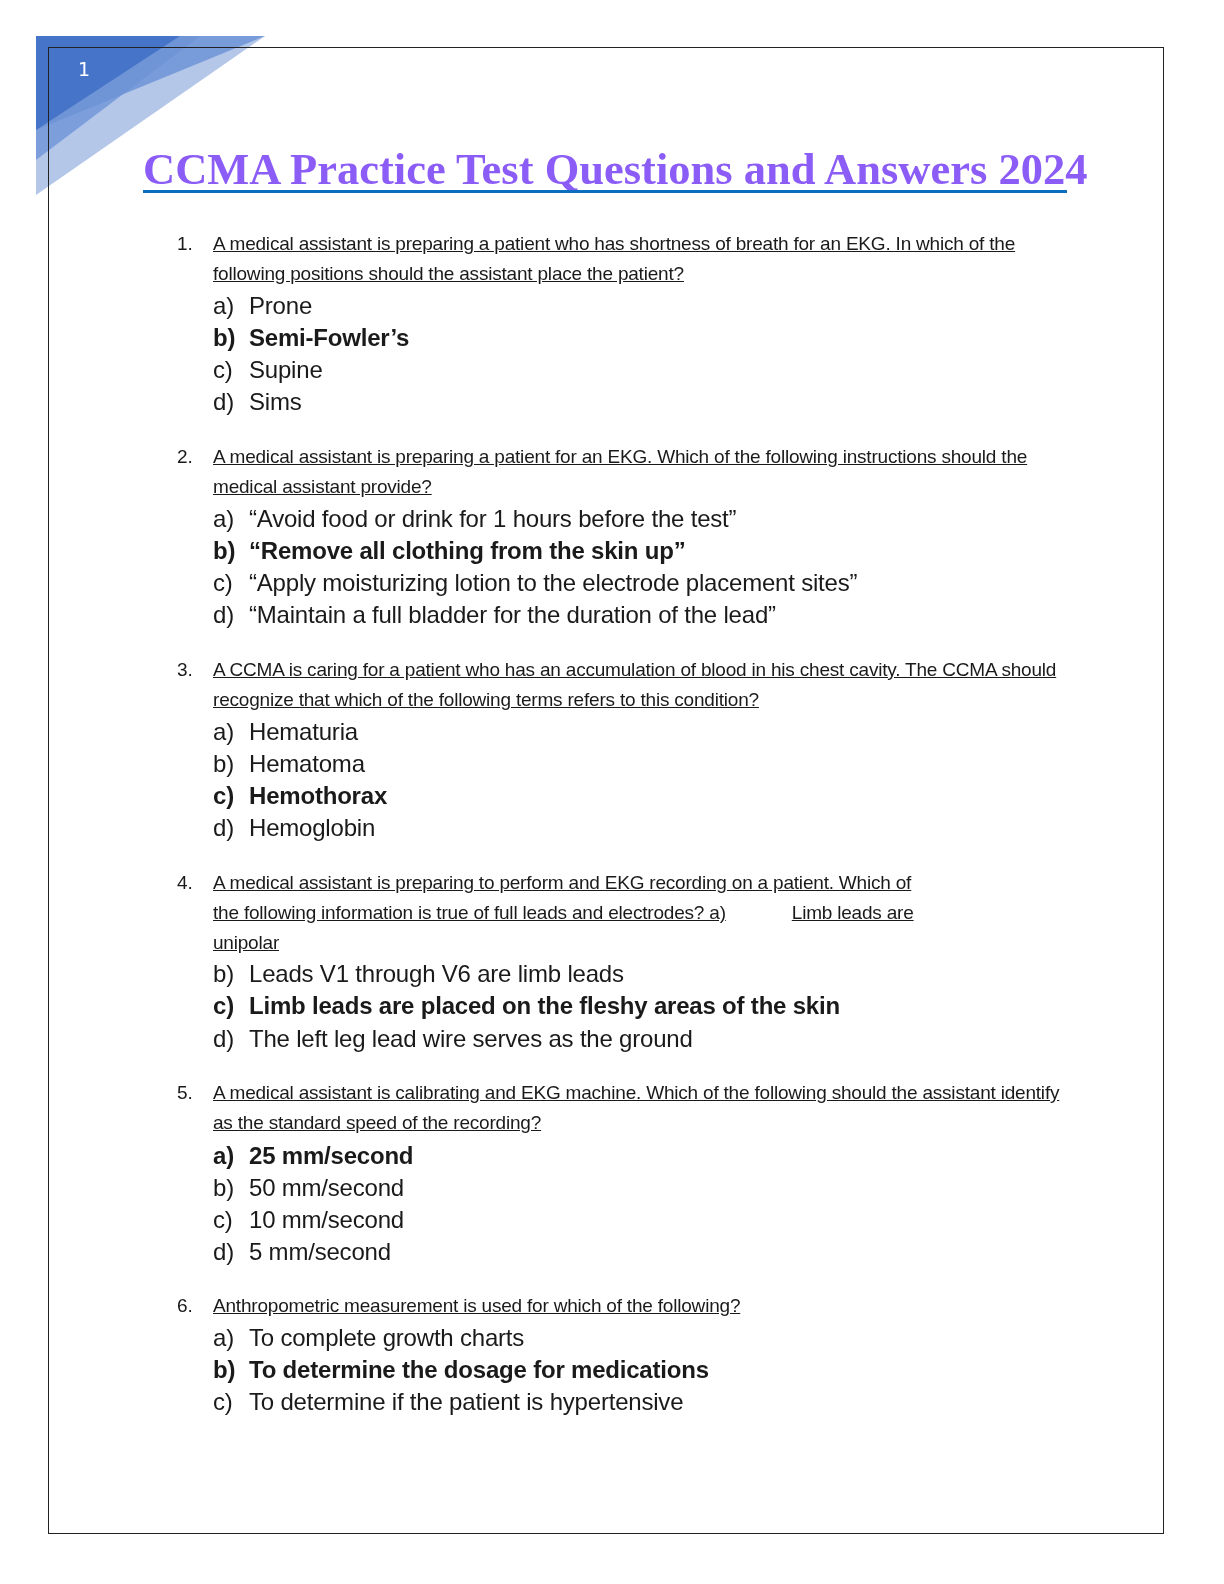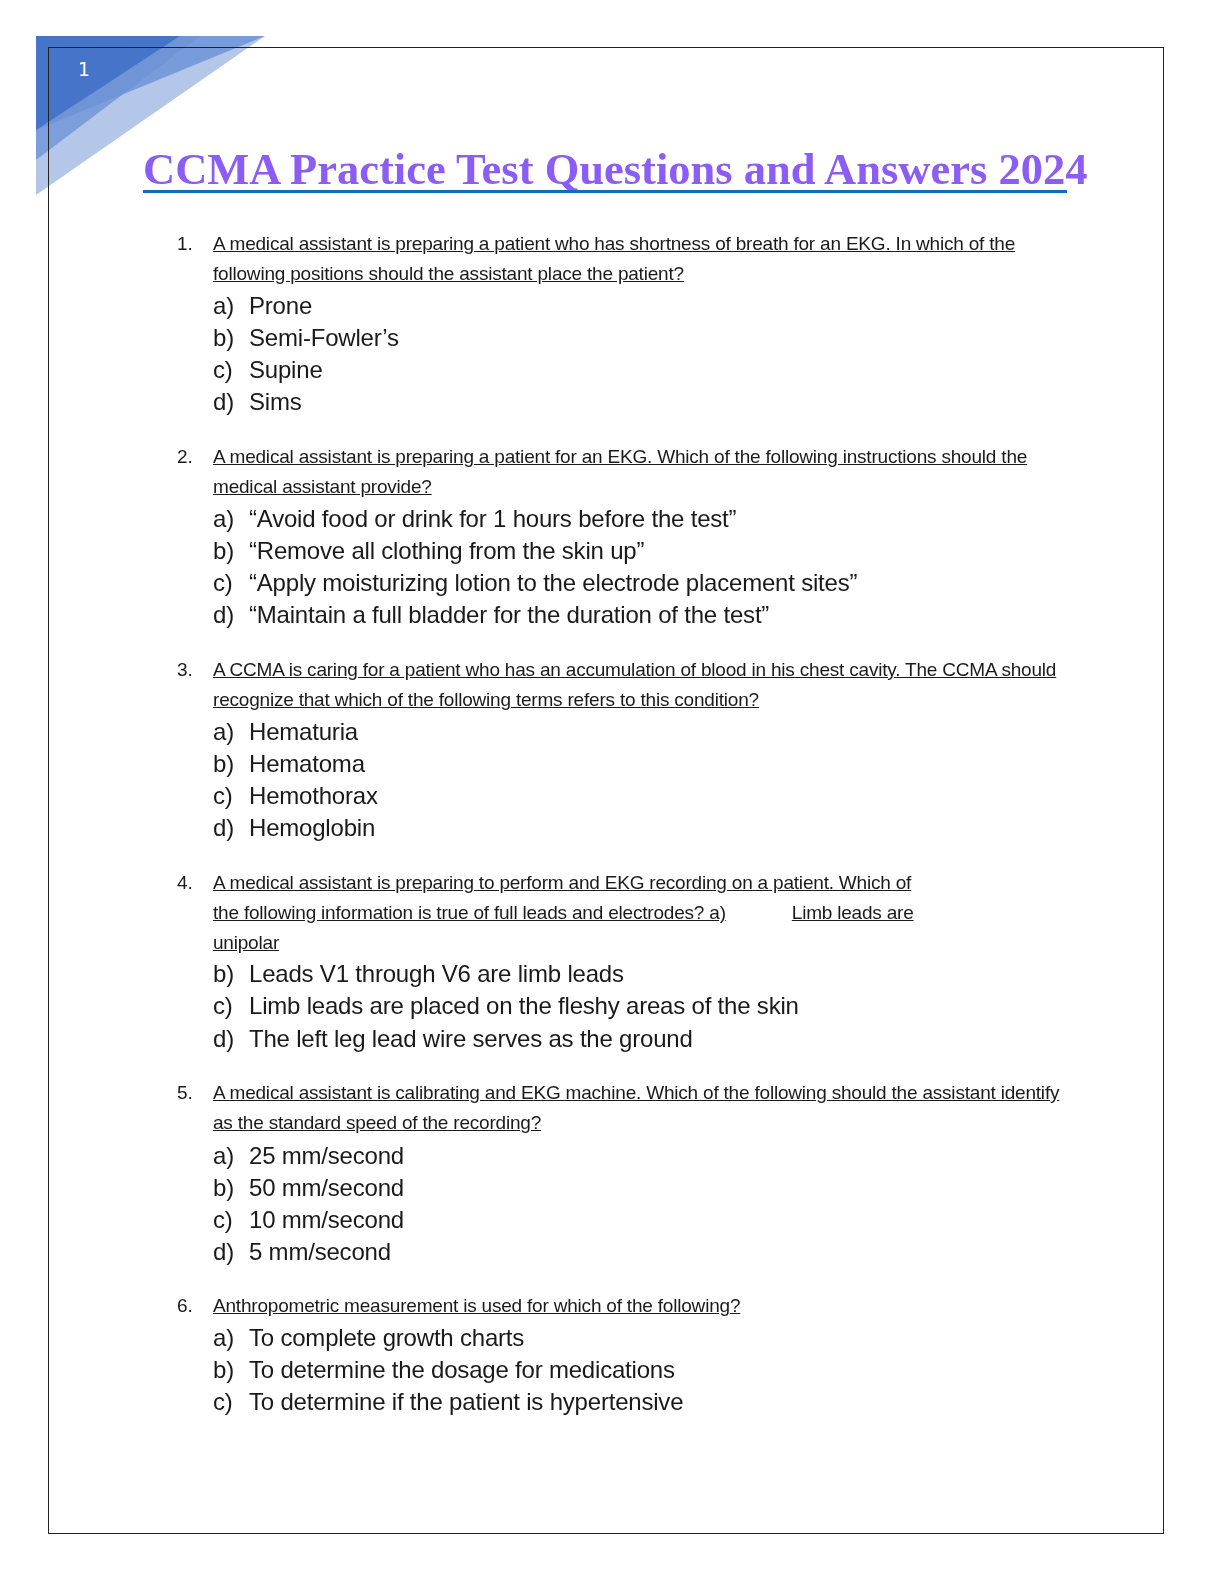--- a/index.html
+++ b/index.html
@@ -20,21 +20,21 @@
   .doc-title-underline { position: absolute; left: 143px; top: 190px; width: 924px; height: 3px;
                          background: #0b6fbd; }
 
   .questions { position: absolute; left: 0; top: 0; width: 100%; }
   .question { position: absolute; left: 0; width: 100%; }
   .q-num { position: absolute; left: 177px; font-size: 19px; line-height: 30px; }
   .q-text { position: absolute; left: 213px; width: 850px; font-size: 19px; line-height: 30px; letter-spacing: -0.2px; text-decoration: underline; }
   .q-text .tab-gap { display: inline-block; width: 66px; }
   .option { position: absolute; left: 213px; font-size: 24px; line-height: 30px; white-space: nowrap; letter-spacing: -0.2px; }
   .option .opt-letter { display: inline-block; width: 36px; }
-  .option.correct { font-weight: normal; }
+  .option.correct { font-weight: bold; }
 </style>
 </head>
 <body>
 
 <svg class="corner-deco" viewBox="0 0 300 210">
   <polygon points="36,36 265,36 36,195" fill="#b4c7e9"></polygon>
   <polygon points="36,36 200,36 36,160" fill="#7c9fdc"></polygon>
   <polygon points="36,36 265,36 36,130" fill="#6d93d6" opacity="0.85"></polygon>
   <polygon points="36,36 180,36 36,130" fill="#4674c8"></polygon>
 </svg>
@@ -55,21 +55,21 @@
     <div class="option" style="top:355px"><span class="opt-letter">c)</span><span>Supine</span></div>
     <div class="option" style="top:387px"><span class="opt-letter">d)</span><span>Sims</span></div>
   </div>
 
   <div class="question">
     <div class="q-num" style="top:442px">2.</div>
     <div class="q-text" style="top:442px">A medical assistant is preparing a patient for an EKG. Which of the following instructions should the medical assistant provide?</div>
     <div class="option" style="top:504px"><span class="opt-letter">a)</span><span>“Avoid food or drink for 1 hours before the test”</span></div>
     <div class="option correct" style="top:536px"><span class="opt-letter">b)</span><span>“Remove all clothing from the skin up”</span></div>
     <div class="option" style="top:568px"><span class="opt-letter">c)</span><span>“Apply moisturizing lotion to the electrode placement sites”</span></div>
-    <div class="option" style="top:600px"><span class="opt-letter">d)</span><span>“Maintain a full bladder for the duration of the test”</span></div>
+    <div class="option" style="top:600px"><span class="opt-letter">d)</span><span>“Maintain a full bladder for the duration of the lead”</span></div>
   </div>
 
   <div class="question">
     <div class="q-num" style="top:655px">3.</div>
     <div class="q-text" style="top:655px">A CCMA is caring for a patient who has an accumulation of blood in his chest cavity. The CCMA should recognize that which of the following terms refers to this condition?</div>
     <div class="option" style="top:717px"><span class="opt-letter">a)</span><span>Hematuria</span></div>
     <div class="option" style="top:749px"><span class="opt-letter">b)</span><span>Hematoma</span></div>
     <div class="option correct" style="top:781px"><span class="opt-letter">c)</span><span>Hemothorax</span></div>
     <div class="option" style="top:813px"><span class="opt-letter">d)</span><span>Hemoglobin</span></div>
   </div>

